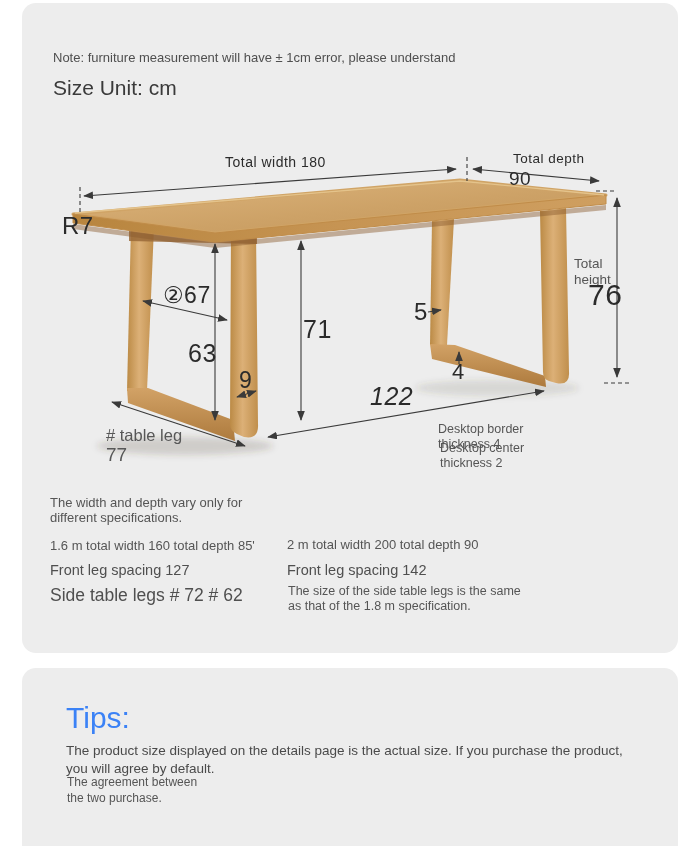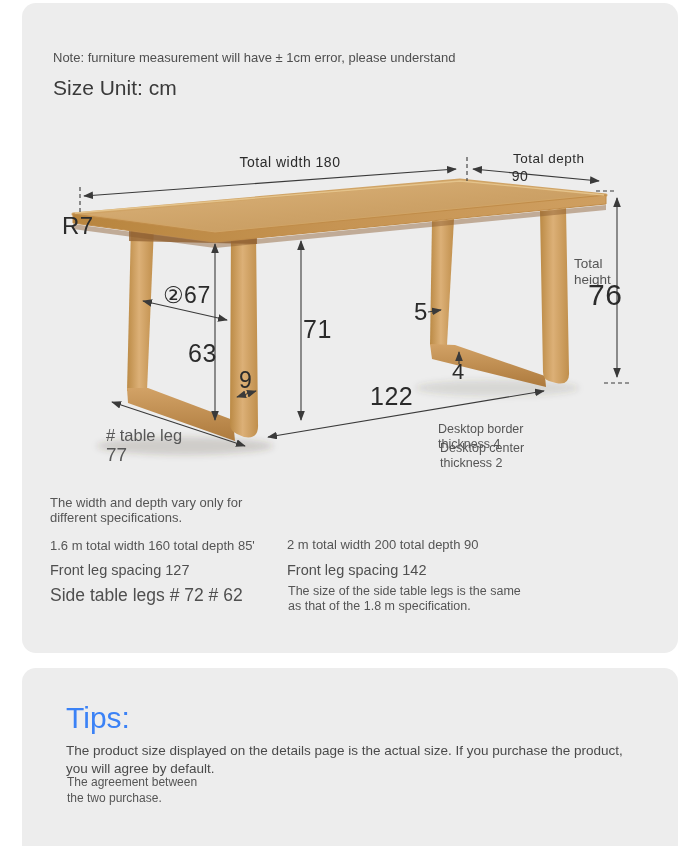--- a/index.html
+++ b/index.html
@@ -91,33 +91,33 @@
     <line x1="428" y1="312" x2="441" y2="310" marker-end="url(#ah)"></line>
     <line x1="459" y1="364" x2="459" y2="352" marker-end="url(#ah)"></line>
     <line x1="112" y1="402" x2="245" y2="446" marker-start="url(#ah)" marker-end="url(#ah)"></line>
     <line x1="268" y1="437" x2="544" y2="391" marker-start="url(#ah)" marker-end="url(#ah)"></line>
   </g>
 </svg>
 
 <div class="t" style="left:53px;top:50px;font-size:13px;color:#4f4f4f;">Note: furniture measurement will have ± 1cm error, please understand</div>
 <div class="t" style="left:53px;top:76px;font-size:21px;color:#3a3a3a;">Size Unit: cm</div>
 
-<div class="t dim" style="left:225px;top:154px;width:130px;text-align:center;font-size:14px;">Total width 180</div>
+<div class="t dim" style="left:225px;top:154px;width:130px;text-align:left;font-size:14px;">Total width 180</div>
 <div class="t dim" style="left:513px;top:151px;font-size:13.5px;">Total depth</div>
-<div class="t dim" style="left:505px;top:168px;width:30px;text-align:center;font-size:14px;">90</div>
+<div class="t dim" style="left:505px;top:168px;width:30px;text-align:center;font-size:19px;">90</div>
 <div class="t dim" style="left:62px;top:212px;font-size:24px;">R7</div>
 <div class="t" style="left:574px;top:256px;width:46px;font-size:13.5px;line-height:1.2;color:#555;">Total height</div>
 <div class="t dim" style="left:588px;top:278px;font-size:30px;">76</div>
 <div class="t dim" style="left:163px;top:282px;font-size:23px;">②67</div>
 <div class="t dim" style="left:188px;top:339px;font-size:25px;">63</div>
 <div class="t dim" style="left:239px;top:367px;font-size:23px;">9</div>
 <div class="t dim" style="left:303px;top:315px;font-size:25px;">71</div>
 <div class="t dim" style="left:414px;top:298px;font-size:24px;">5</div>
 <div class="t dim" style="left:452px;top:359px;font-size:22px;">4</div>
-<div class="t dim" style="left:370px;top:382px;font-size:25px;">122</div>
+<div class="t dim" style="left:370px;top:382px;font-size:25px;font-style:italic;">122</div>
 <div class="t" style="left:106px;top:426px;font-size:16.5px;color:#575757;"># table leg</div>
 <div class="t" style="left:106px;top:444px;font-size:19px;color:#575757;">77</div>
 <div class="t" style="left:438px;top:422px;width:100px;font-size:12.5px;line-height:1.18;color:#555;">Desktop border thickness 4</div>
 <div class="t" style="left:440px;top:441px;width:100px;font-size:12.5px;line-height:1.18;color:#555;">Desktop center thickness 2</div>
 
 <div class="t" style="left:50px;top:495px;width:220px;font-size:13px;line-height:1.18;color:#555;">The width and depth vary only for different specifications.</div>
 <div class="t" style="left:50px;top:538px;font-size:13px;color:#555;">1.6 m total width 160 total depth 85'</div>
 <div class="t" style="left:50px;top:562px;font-size:14.5px;color:#4f4f4f;">Front leg spacing 127</div>
 <div class="t" style="left:50px;top:585px;font-size:17.5px;color:#4f4f4f;">Side table legs # 72 # 62</div>
 <div class="t" style="left:287px;top:537px;font-size:13px;color:#555;">2 m total width 200 total depth 90</div>

